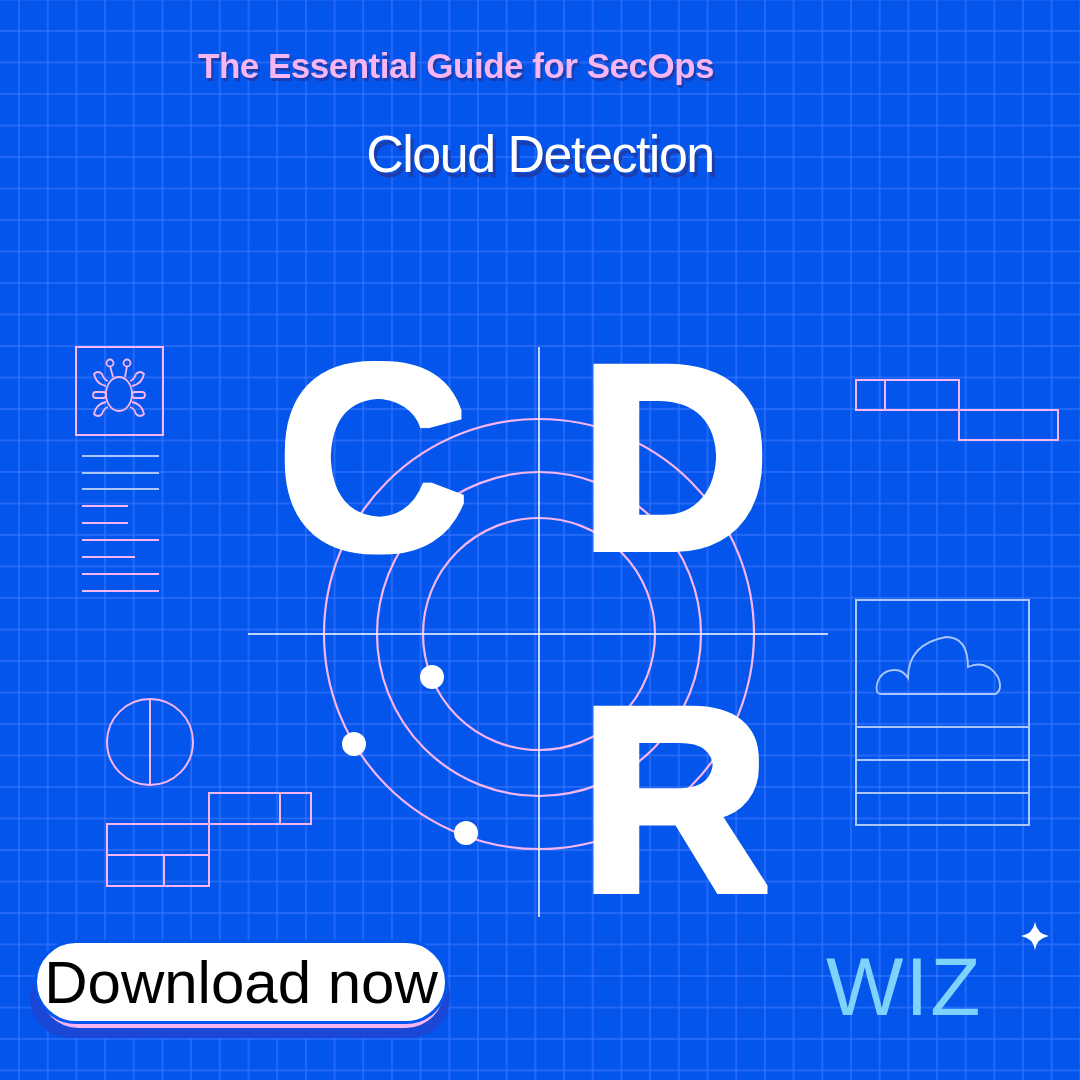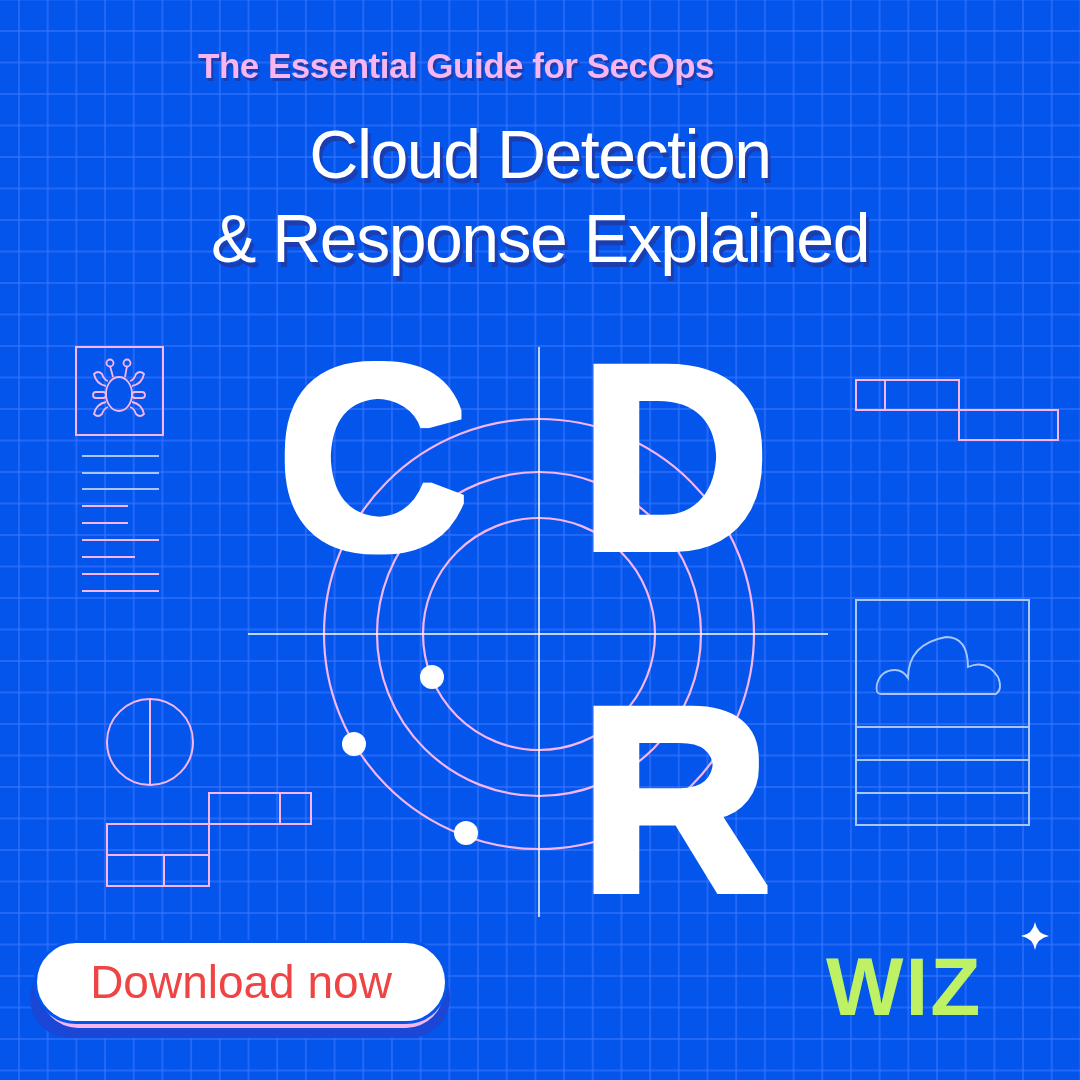--- a/index.html
+++ b/index.html
@@ -5,37 +5,36 @@
   html, body { margin:0; padding:0; }
   body { width:1080px; height:1080px; overflow:hidden; background:#0455EC; position:relative; font-family:"Liberation Sans", sans-serif; }
   .grid { position:absolute; inset:0;
     background-image:
       linear-gradient(to right, rgba(60,120,255,0.55) 2px, transparent 2px),
       linear-gradient(to bottom, rgba(60,120,255,0.55) 2px, transparent 2px);
     background-size: 28.7px 31.5px;
     background-position: 18px 30px;
   }
   .eyebrow { position:absolute; top:46px; left:0; width:912px; text-align:center; color:#F7B6F2; font-size:35px; font-weight:700; letter-spacing:-0.5px; text-shadow:2px 3px 0 #1B3DAF; }
-  .title { position:absolute; top:112px; left:0; width:1080px; text-align:center; color:#FFFFFF; font-size:68px; line-height:84px; letter-spacing:-1.5px; text-shadow:3px 5px 0 #1B3DAF; }
+  .title { position:absolute; top:112px; left:0; width:1080px; text-align:center; color:#FFFFFF; font-size:52px; line-height:84px; letter-spacing:-1.5px; text-shadow:3px 5px 0 #1B3DAF; }
   svg.art { position:absolute; left:0; top:0; }
   .cta { position:absolute; left:34px; top:940px; width:414px; height:92px; }
   .cta .back1 { position:absolute; left:-4px; top:18px; width:420px; height:80px; border-radius:40px; background:#1a47d6; }
   .cta .back2 { position:absolute; left:6px; top:12px; width:404px; height:76px; border-radius:38px; background:#F7B6F2; }
-  .cta .btn { position:absolute; left:0; top:0; width:414px; height:84px; border-radius:42px; background:#FFFFFF; display:flex; align-items:center; justify-content:center; color:#ef4444; font-size:46px; box-sizing:border-box; border:3px solid #0455EC; cursor:pointer; }
-  .logo { position:absolute; left:826px; top:946px; color:#bef264; font-size:82px; font-weight:700; letter-spacing:2px; line-height:82px; font-family:"Liberation Sans", sans-serif; }
+  .cta .btn { position:absolute; left:0; top:0; width:414px; height:84px; border-radius:42px; background:#FFFFFF; display:flex; align-items:center; justify-content:center; color:#000000; font-size:60px; box-sizing:border-box; border:3px solid #0455EC; cursor:pointer; }
+  .logo { position:absolute; left:826px; top:946px; color:#7dd3fc; font-size:82px; font-weight:400; letter-spacing:2px; line-height:82px; font-family:"Liberation Sans", sans-serif; }
 </style>
 </head>
 <body>
 
 <div class="grid"></div>
 
 <div class="eyebrow">The Essential Guide for SecOps</div>
 <div class="title">
   <div>Cloud Detection</div>
-  <div>&amp; Response Explained</div>
 </div>
 
 <svg class="art" width="1080" height="1080" viewBox="0 0 1080 1080">
   <defs>
     <filter id="bumpy" x="-10%" y="-10%" width="120%" height="120%">
       <feMorphology operator="dilate" radius="4"></feMorphology>
     </filter>
   </defs>
 
   <g stroke="#F7B6F2" fill="none" stroke-width="2">

